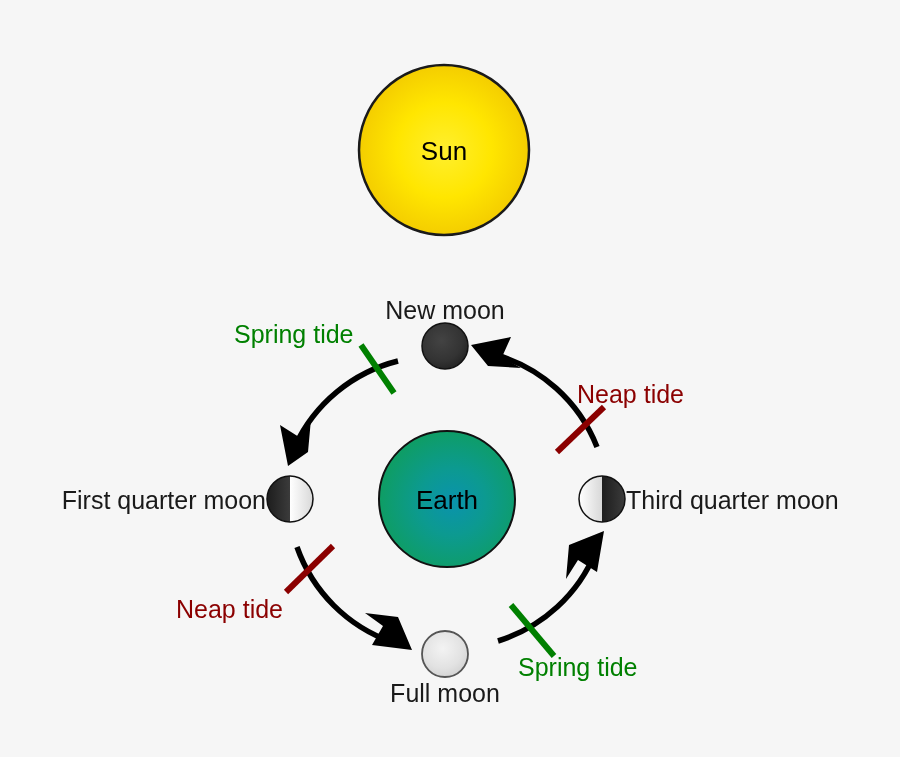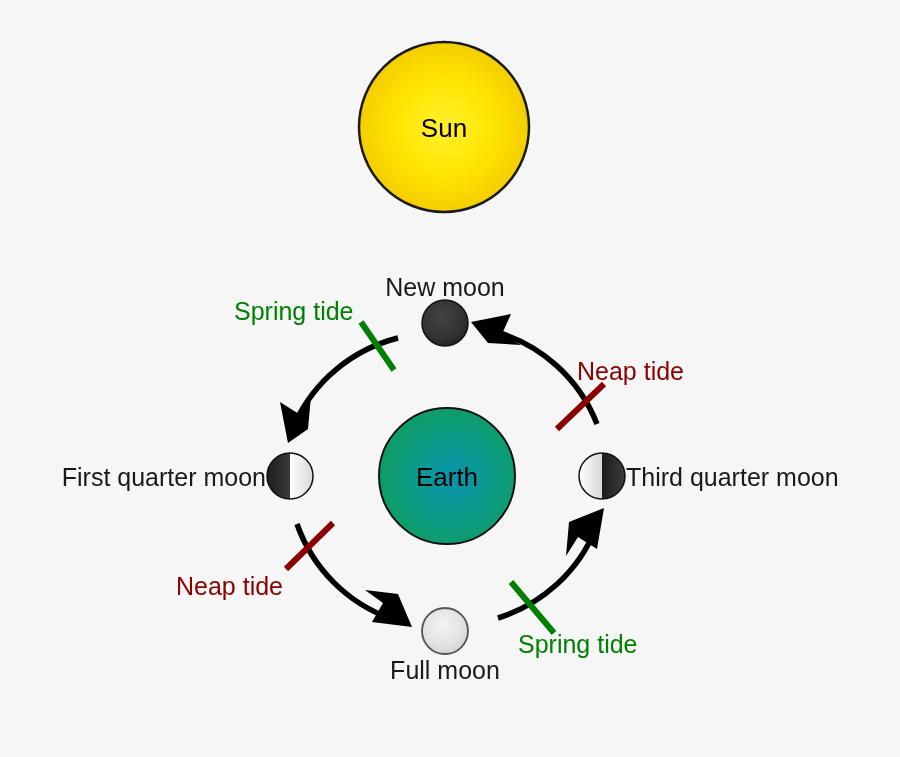--- a/index.html
+++ b/index.html
@@ -11,20 +11,21 @@
     width: 900px;
     height: 757px;
     background: #f6f6f6;
     font-family: "Liberation Sans", sans-serif;
     overflow: hidden;
   }
   #diagram-root {
     position: relative;
     width: 900px;
     height: 587px;
+    margin-top: 23px;
   }
   #diagram-svg {
     position: absolute;
     top: 0;
     left: 0;
     width: 900px;
     height: 757px;
     display: block;
   }
   .body-label {

